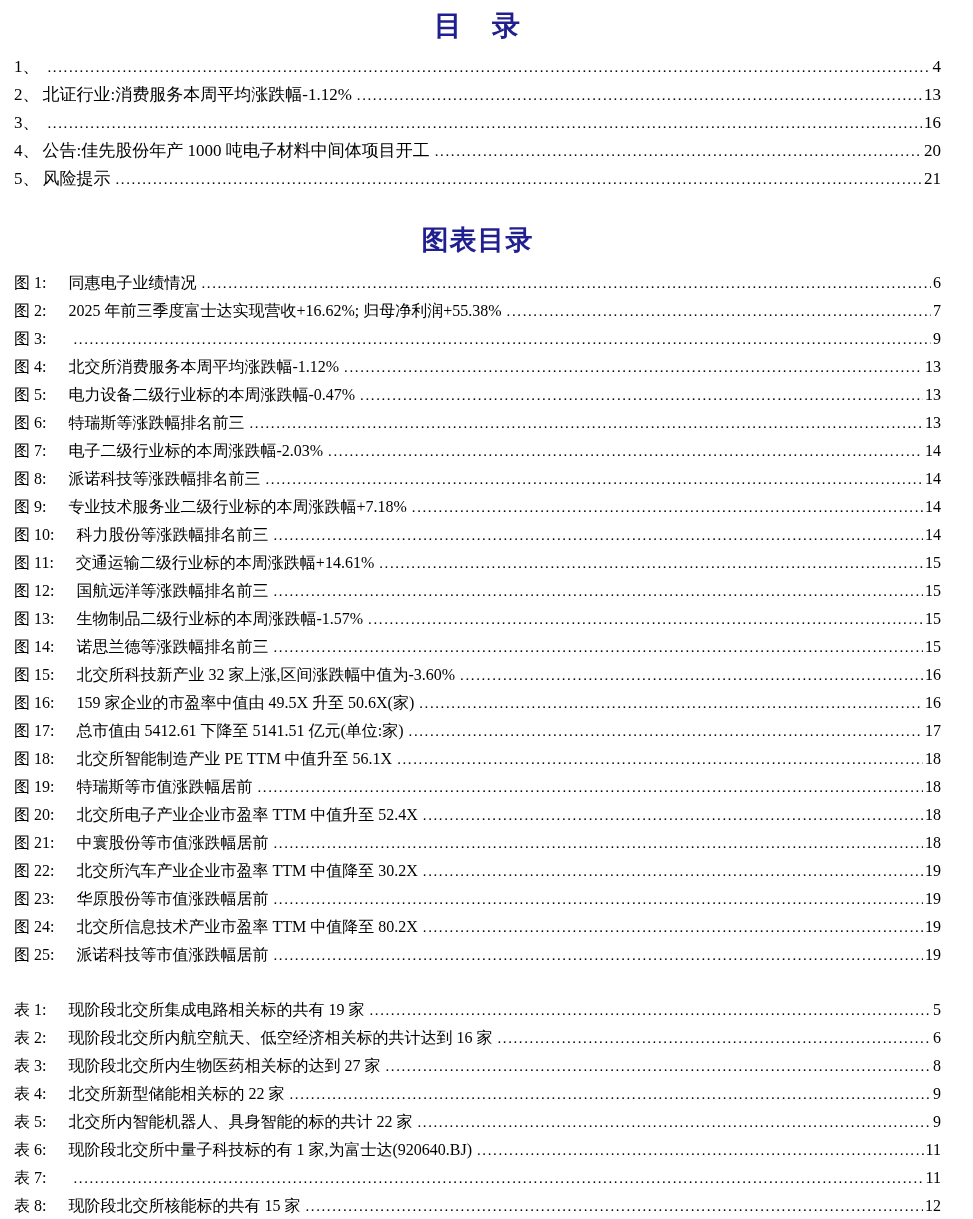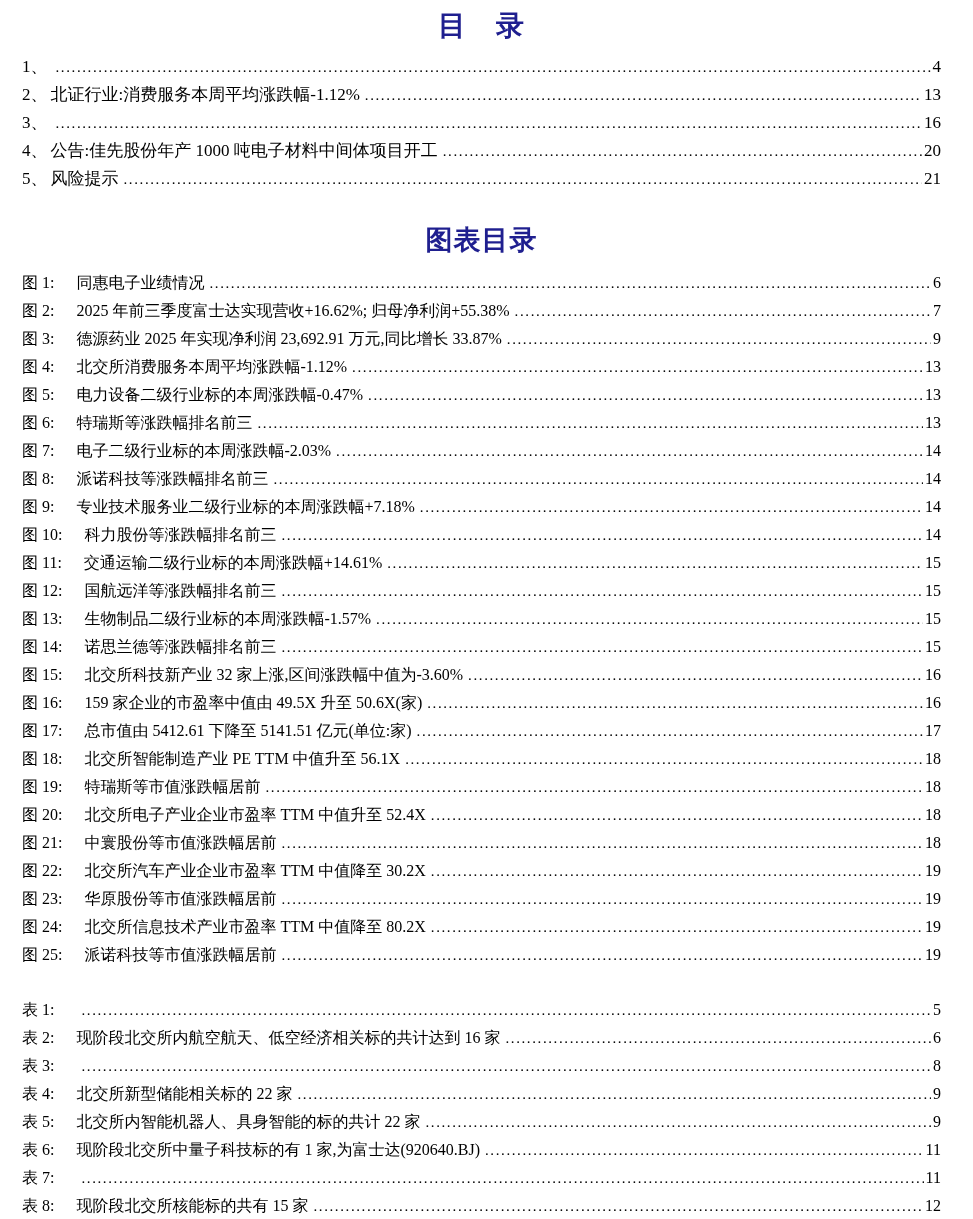--- a/index.html
+++ b/index.html
@@ -3,21 +3,21 @@
 <meta charset="utf-8">
 <style>
   :root { --navy: #1f1f8f; --ink: #000000; }
   * { box-sizing: border-box; }
   html, body { background: #ffffff; }
   body {
     width: 973px; height: 1219px; margin: 0; overflow: hidden;
     font-family: "Liberation Serif", "DejaVu Serif", serif;
     color: var(--ink);
   }
-  .page { width: 100%; height: 100%; padding: 10px 32px 0 22px; }
+  .page { width: 100%; height: 100%; padding: 10px 32px 0 14px; }
 
   .title {
     text-align: center; font-weight: bold; color: var(--navy);
     white-space: pre; letter-spacing: 1px;
   }
   .toc-title { font-size: 28px; line-height: 32px; margin: 0; }
   .fig-title { font-size: 27px; line-height: 32px; margin: 31px 0 12px 0; }
 
   .list { margin: 0; padding: 0; }
   .list.main { margin-top: 11px; font-size: 17px; }
@@ -94,21 +94,20 @@
 
       <div class="row">
         <span class="rlabel">图 2:</span>
         <span class="text">2025 年前三季度富士达实现营收+16.62%; 归母净利润+55.38%</span>
         <span class="dots">............................................................................................................................................................................................................................................................................................................</span>
         <span class="pageno">7</span>
       </div>
 
       <div class="row">
         <span class="rlabel">图 3:</span>
-        <span class="text">德源药业 2025 年实现净利润 23,692.91 万元,同比增长 33.87%</span>
         <span class="dots">............................................................................................................................................................................................................................................................................................................</span>
         <span class="pageno">9</span>
       </div>
 
       <div class="row">
         <span class="rlabel">图 4:</span>
         <span class="text">北交所消费服务本周平均涨跌幅-1.12%</span>
         <span class="dots">............................................................................................................................................................................................................................................................................................................</span>
         <span class="pageno">13</span>
       </div>
@@ -258,33 +257,35 @@
         <span class="text">派诺科技等市值涨跌幅居前</span>
         <span class="dots">............................................................................................................................................................................................................................................................................................................</span>
         <span class="pageno">19</span>
       </div>
     </div>
 
   <div class="list tab">
 
       <div class="row">
         <span class="rlabel">表 1:</span>
+        <span class="text">现阶段北交所集成电路相关标的共有 19 家</span>
         <span class="dots">............................................................................................................................................................................................................................................................................................................</span>
         <span class="pageno">5</span>
       </div>
 
       <div class="row">
         <span class="rlabel">表 2:</span>
         <span class="text">现阶段北交所内航空航天、低空经济相关标的共计达到 16 家</span>
         <span class="dots">............................................................................................................................................................................................................................................................................................................</span>
         <span class="pageno">6</span>
       </div>
 
       <div class="row">
         <span class="rlabel">表 3:</span>
+        <span class="text">现阶段北交所内生物医药相关标的达到 27 家</span>
         <span class="dots">............................................................................................................................................................................................................................................................................................................</span>
         <span class="pageno">8</span>
       </div>
 
       <div class="row">
         <span class="rlabel">表 4:</span>
         <span class="text">北交所新型储能相关标的 22 家</span>
         <span class="dots">............................................................................................................................................................................................................................................................................................................</span>
         <span class="pageno">9</span>
       </div>

